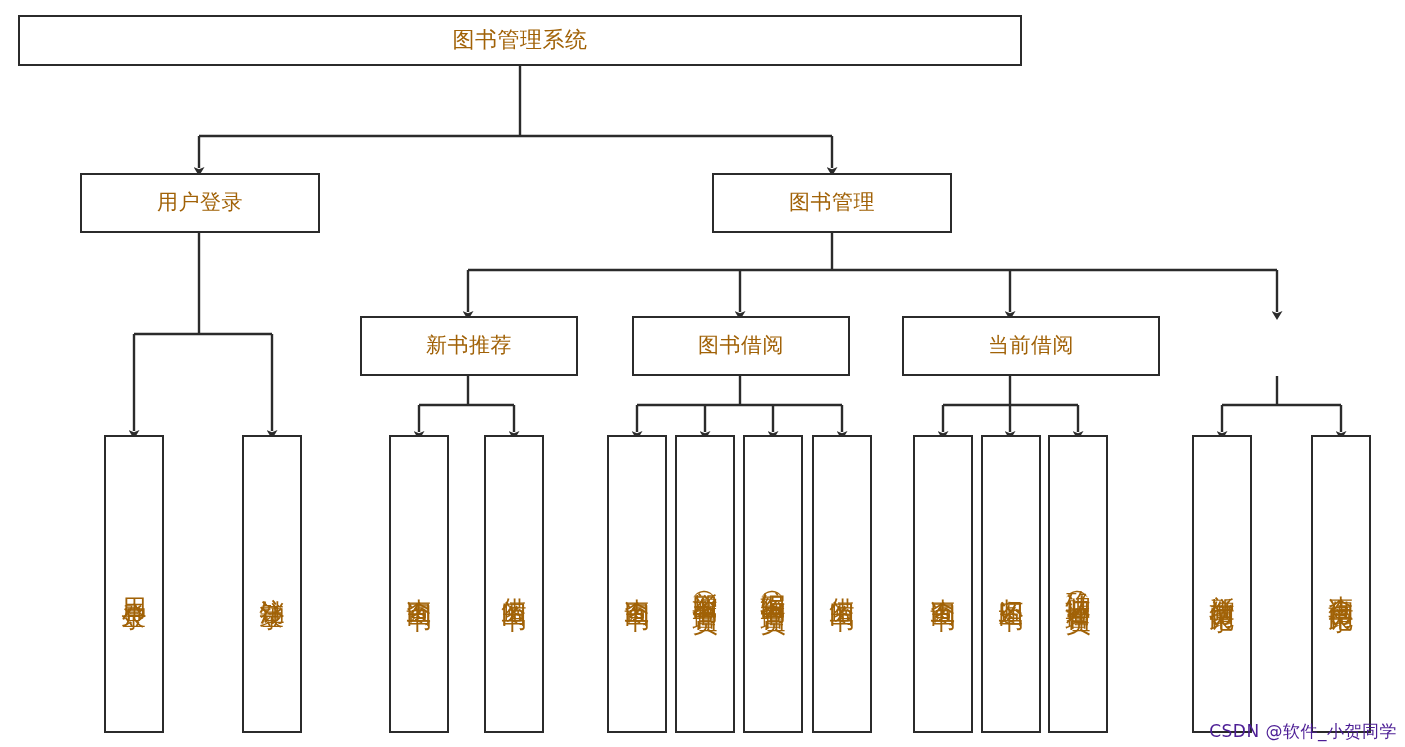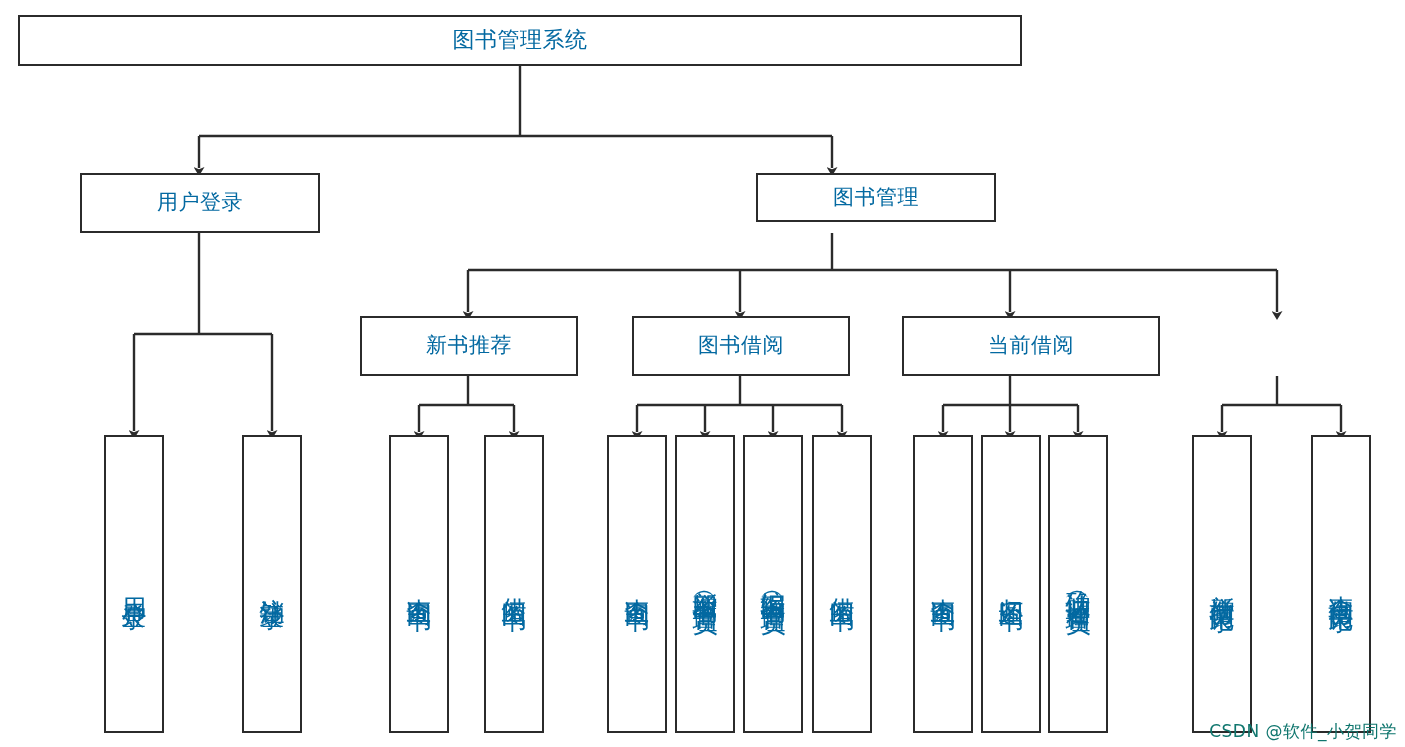--- a/index.html
+++ b/index.html
@@ -23,21 +23,21 @@
     left: 0;
     top: 0;
     width: 1405px;
     height: 747px;
   }
   .node {
     position: absolute;
     box-sizing: border-box;
     border: 2px solid #2b2b2b;
     background: #ffffff;
-    color: #0369a1;
+    color: #a16207;
     display: flex;
     align-items: center;
     justify-content: center;
     text-align: center;
     z-index: 2;
   }
   .node .label {
     display: block;
     line-height: 1.12;
     letter-spacing: 0.5px;
@@ -60,21 +60,21 @@
     font-size: 25px;
     line-height: 1.0;
     letter-spacing: 3px;
     white-space: nowrap;
   }
   #watermark {
     position: absolute;
     right: 8px;
     bottom: 4px;
     font-size: 17px;
-    color: #0f766e;
+    color: #4c1d95;
     letter-spacing: 0.5px;
     z-index: 5;
     white-space: nowrap;
     font-family: "DejaVu Sans", "Liberation Sans", sans-serif;
   }
 </style>
 </head>
 <body>
 
 <div id="canvas">
@@ -130,21 +130,21 @@
   </svg>
 
   <div class="node horiz" id="node-root" style="left:18px; top:15px; width:1004px; height:51px;">
     <span class="label">图书管理系统</span>
   </div>
 
   <div class="node horiz" style="left:80px; top:173px; width:240px; height:60px;">
     <span class="label">用户登录</span>
   </div>
 
-  <div class="node horiz" style="left:712px; top:173px; width:240px; height:49px;margin-left:44px;">
+  <div class="node horiz" style="left:712px; top:173px; width:240px; height:60px;">
     <span class="label">图书管理</span>
   </div>
 
   <div class="node horiz" style="left:632px; top:316px; width:218px; height:60px;">
     <span class="label">图书借阅</span>
   </div>
 
   <div class="node horiz" style="left:360px; top:316px; width:218px; height:60px;">
     <span class="label">新书推荐</span>
   </div>

